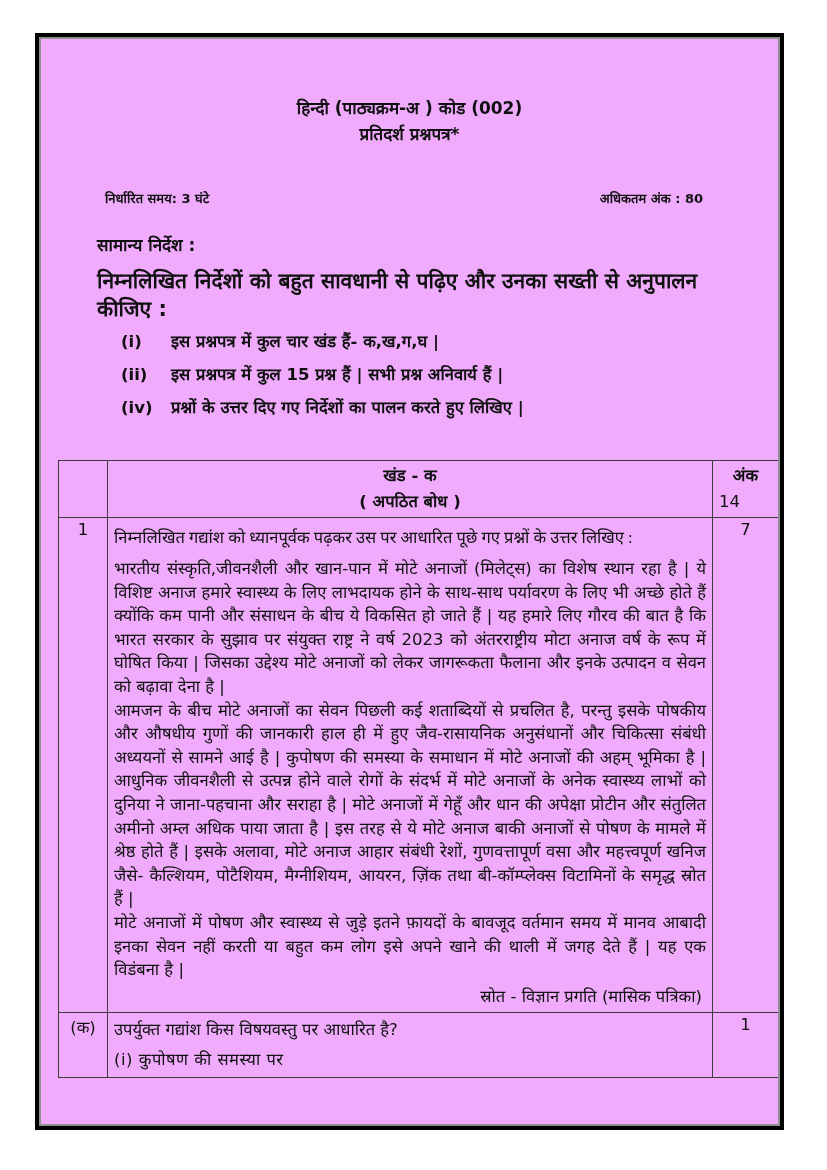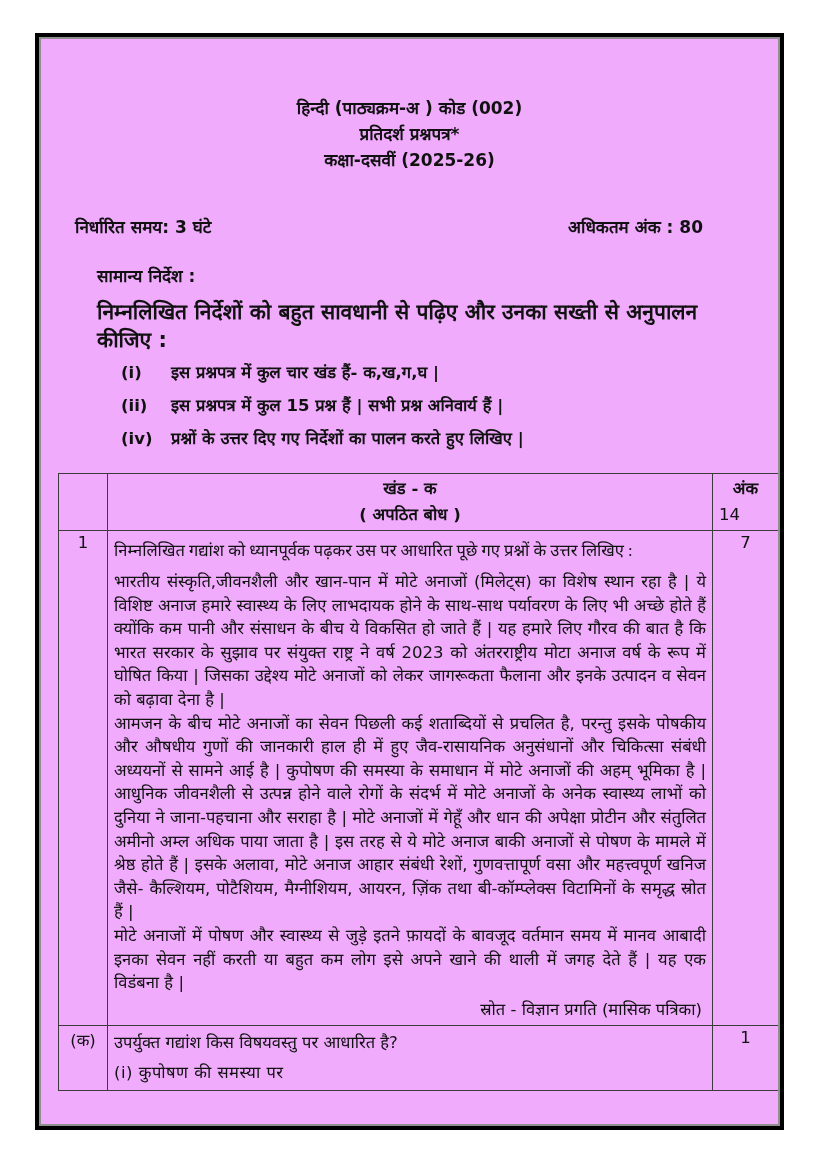--- a/index.html
+++ b/index.html
@@ -12,31 +12,31 @@
     position:absolute;left:35px;top:33px;width:749px;height:1097px;
     border:4px solid #000;box-sizing:border-box;background:#f0abfc;overflow:hidden;
   }
   .page-inner{
     position:absolute;inset:0;border:2px solid #8f8f8f;box-sizing:border-box;
     overflow:hidden;
   }
   .doc-header{margin-top:56px;text-align:center;font-weight:700;font-size:17px;line-height:26px;}
   .meta-row{
     margin-top:42px;display:flex;justify-content:space-between;
-    padding:0 75px 0 34px;font-weight:700;font-size:17px;
+    padding:0 75px 0 64px;font-weight:700;font-size:13px;
   }
   .instr-heading{margin:26px 60px 0 56px;font-weight:700;font-size:17px;}
   .instr-intro{margin:10px 60px 0 56px;font-size:21px;font-weight:600;}
   .instr-list{margin:8px 60px 0 80px;}
   .instr-item{display:flex;margin-bottom:9px;font-size:16.5px;font-weight:600;line-height:24px;}
   .instr-num{width:50px;flex:0 0 50px;}
   .instr-text{flex:1;}
   table.qtable{
     border-collapse:collapse;table-layout:fixed;
-    margin:22px 0 0 17px;width:720px;padding-left:8px;
+    margin:40px 0 0 17px;width:720px;padding-left:8px;
   }
   table.qtable td{
     border:1px solid #3c3c3c;vertical-align:top;box-sizing:border-box;
     font-size:16.5px;padding:2px 6px;
   }
   td.col-num{width:49px;text-align:center;padding-top:6px;}
   td.col-main{width:605px;padding:2px 12px;}
   td.col-marks{width:66px;text-align:center;padding-top:6px;}
   tr.head-row td{height:56px;vertical-align:middle;}
   .sec-title,.sec-sub{text-align:center;line-height:26px;font-weight:600;}
@@ -56,21 +56,20 @@
 </style>
 </head>
 <body>
 
 <div class="page">
   <div class="page-inner">
 
     <div class="doc-header">
       <div>हिन्दी (पाठ्यक्रम-अ ) कोड (002)</div>
       <div>प्रतिदर्श प्रश्नपत्र*</div>
-      <div>कक्षा-दसवीं (2025-26)</div>
     </div>
 
     <div class="meta-row">
       <div>निर्धारित समय:  3 घंटे</div>
       <div>अधिकतम अंक :  80</div>
     </div>
 
     <div class="instr-heading">सामान्य निर्देश :</div>
     <div class="instr-intro">निम्नलिखित निर्देशों को बहुत सावधानी से पढ़िए और उनका सख्ती से अनुपालन कीजिए :</div>
 

